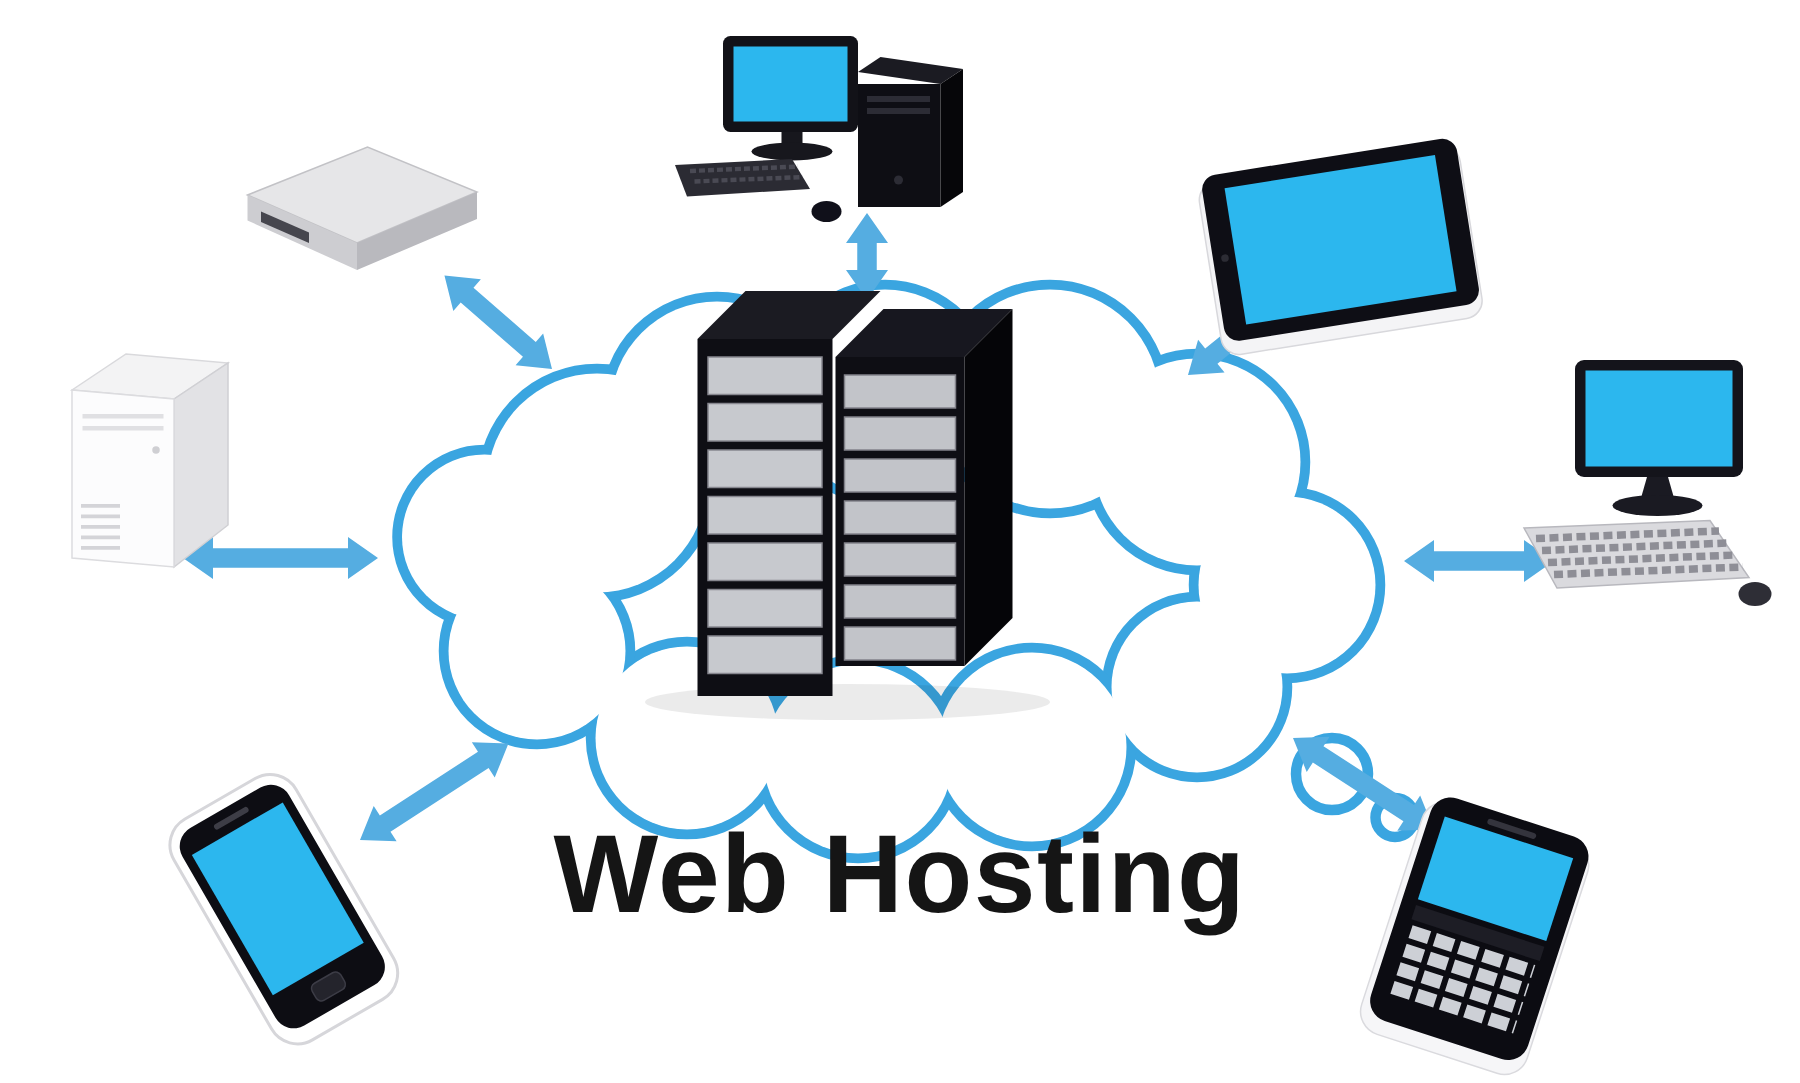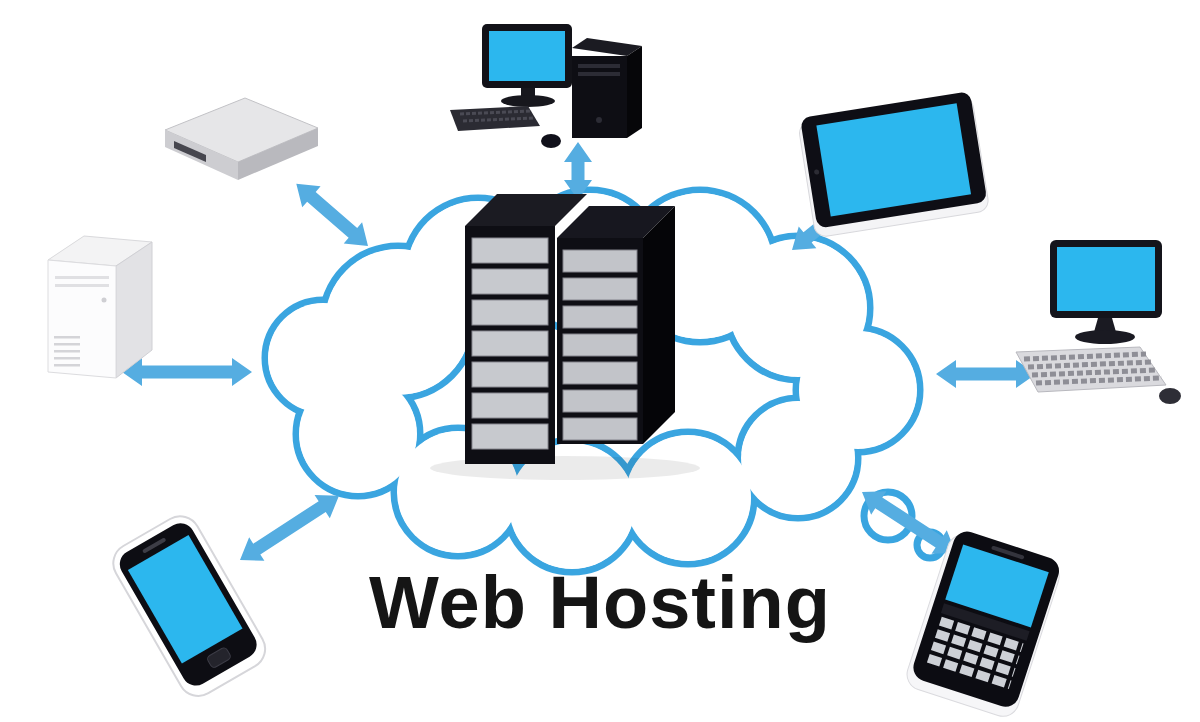--- a/index.html
+++ b/index.html
@@ -8,21 +8,21 @@
     --arrow-blue:#55ade1;
     --screen-blue:#2cb7ee;
     --device-dark:#0e0e14;
     --title-color:#151515;
   }
   html,body{margin:0;padding:0;}
   body{background:var(--background);font-family:"Liberation Sans",sans-serif;}
   .stage{position:relative;width:1200px;height:722px;background:var(--background);overflow:hidden;}
   .stage svg{position:absolute;left:0;top:0;}
   .title{
-    position:absolute;left:280px;top:560px;width:640px;
+    position:absolute;left:280px;top:540px;width:640px;
     text-align:center;font-size:74px;font-weight:700;letter-spacing:1px;
     color:var(--title-color);
     font-family:"Liberation Sans",sans-serif;
   }
   .cloud-bump{fill:#ffffff;stroke:var(--cloud-stroke);stroke-width:7;}
   .cloud-fill{fill:#ffffff;stroke:none;}
   .arrow{fill:var(--arrow-blue);}
   .screen{fill:var(--screen-blue);}
   .dark{fill:var(--device-dark);}
 </style>

